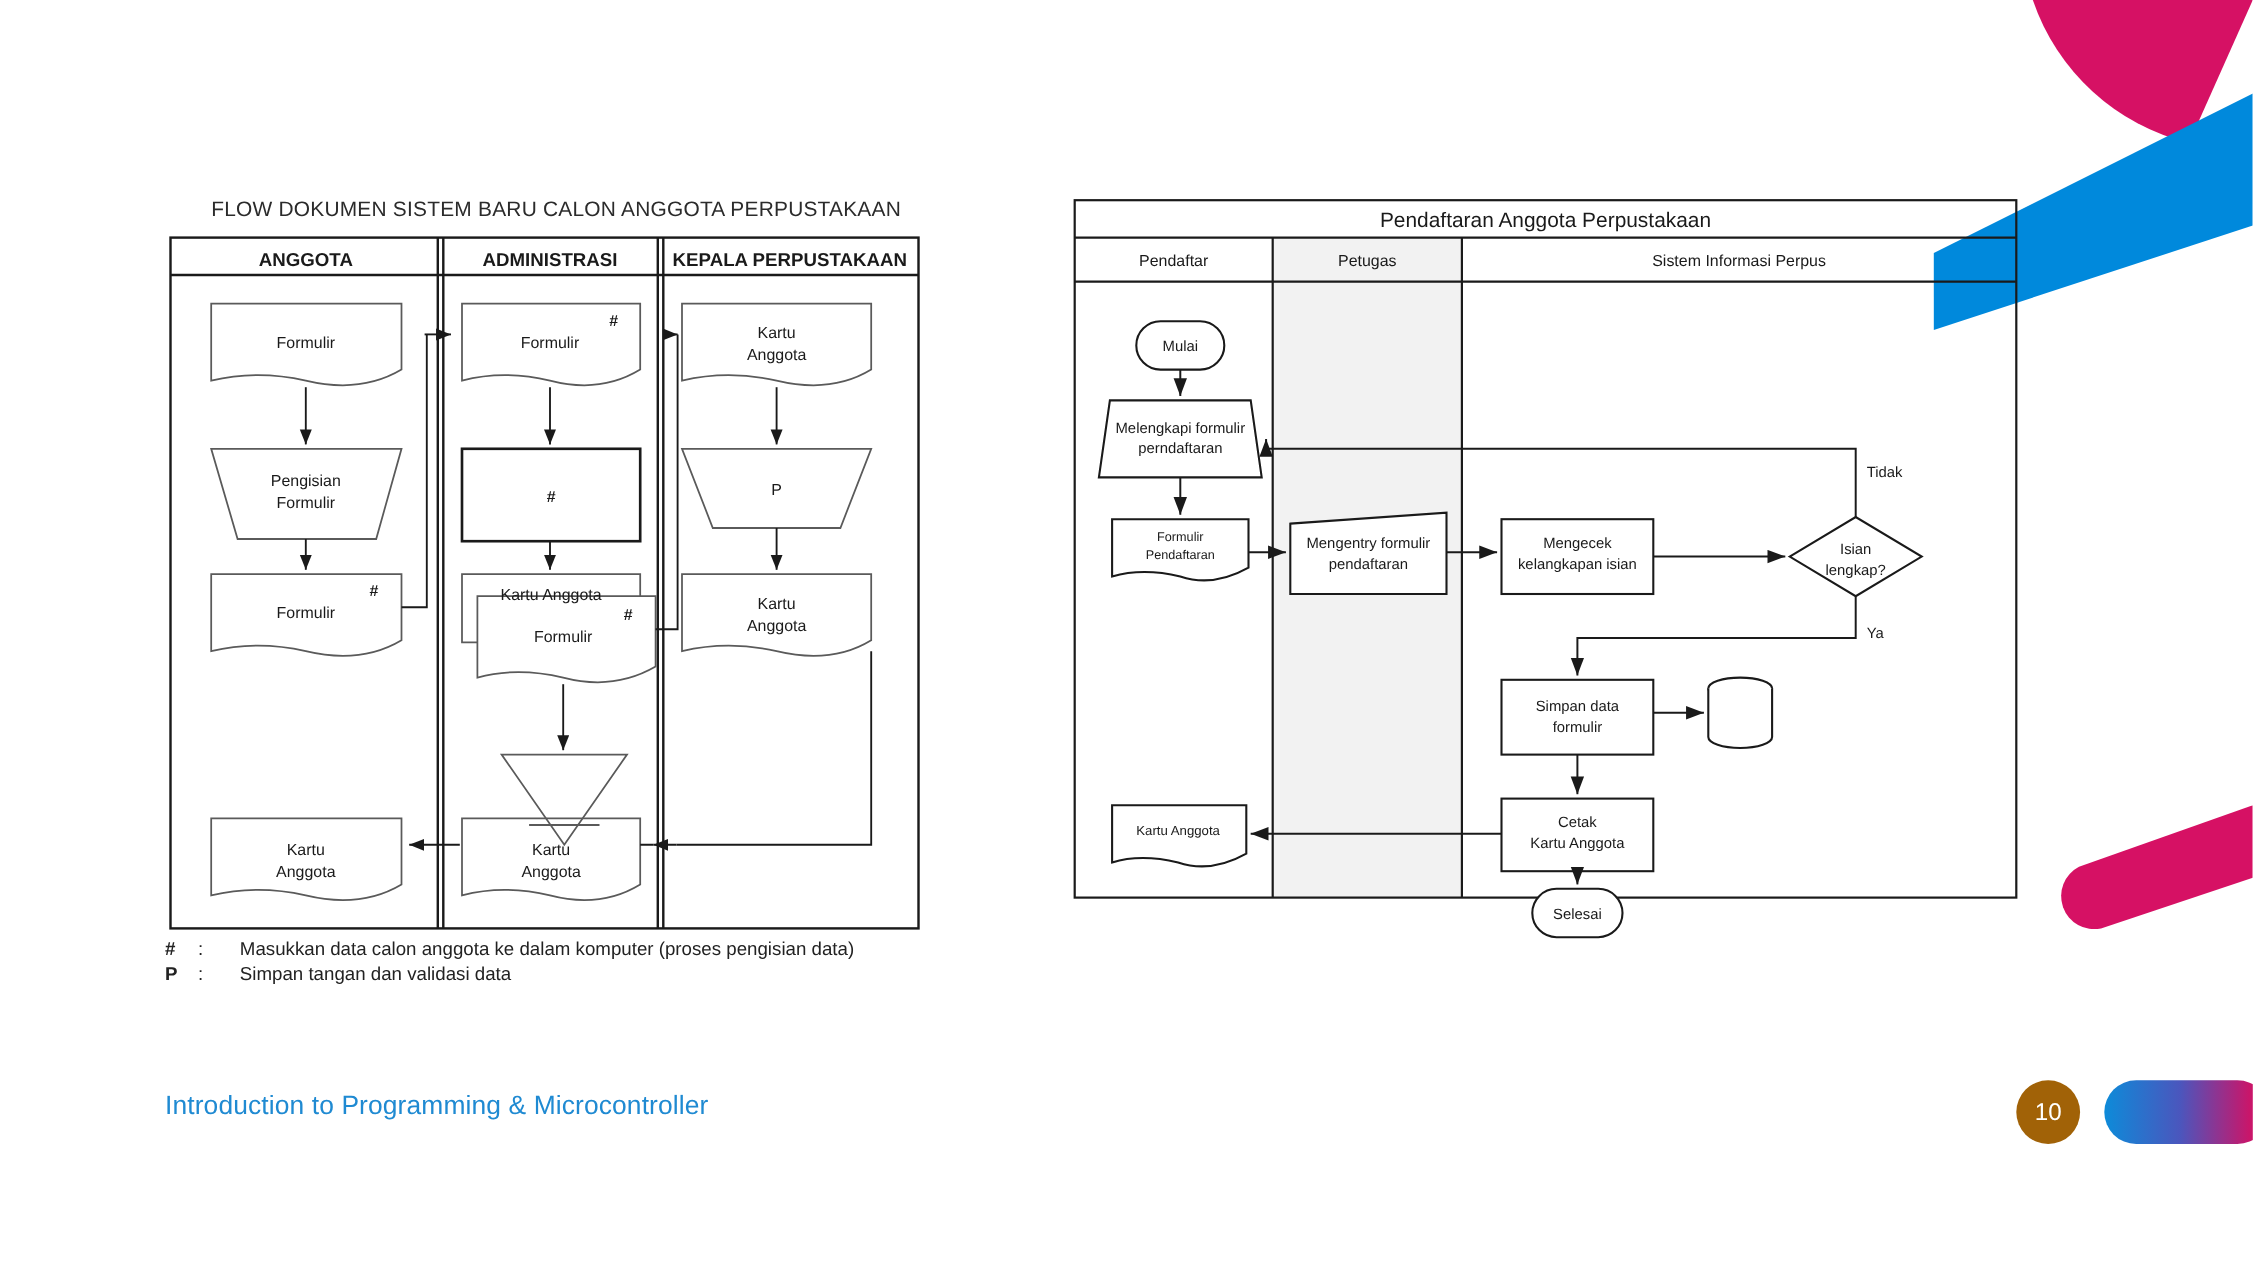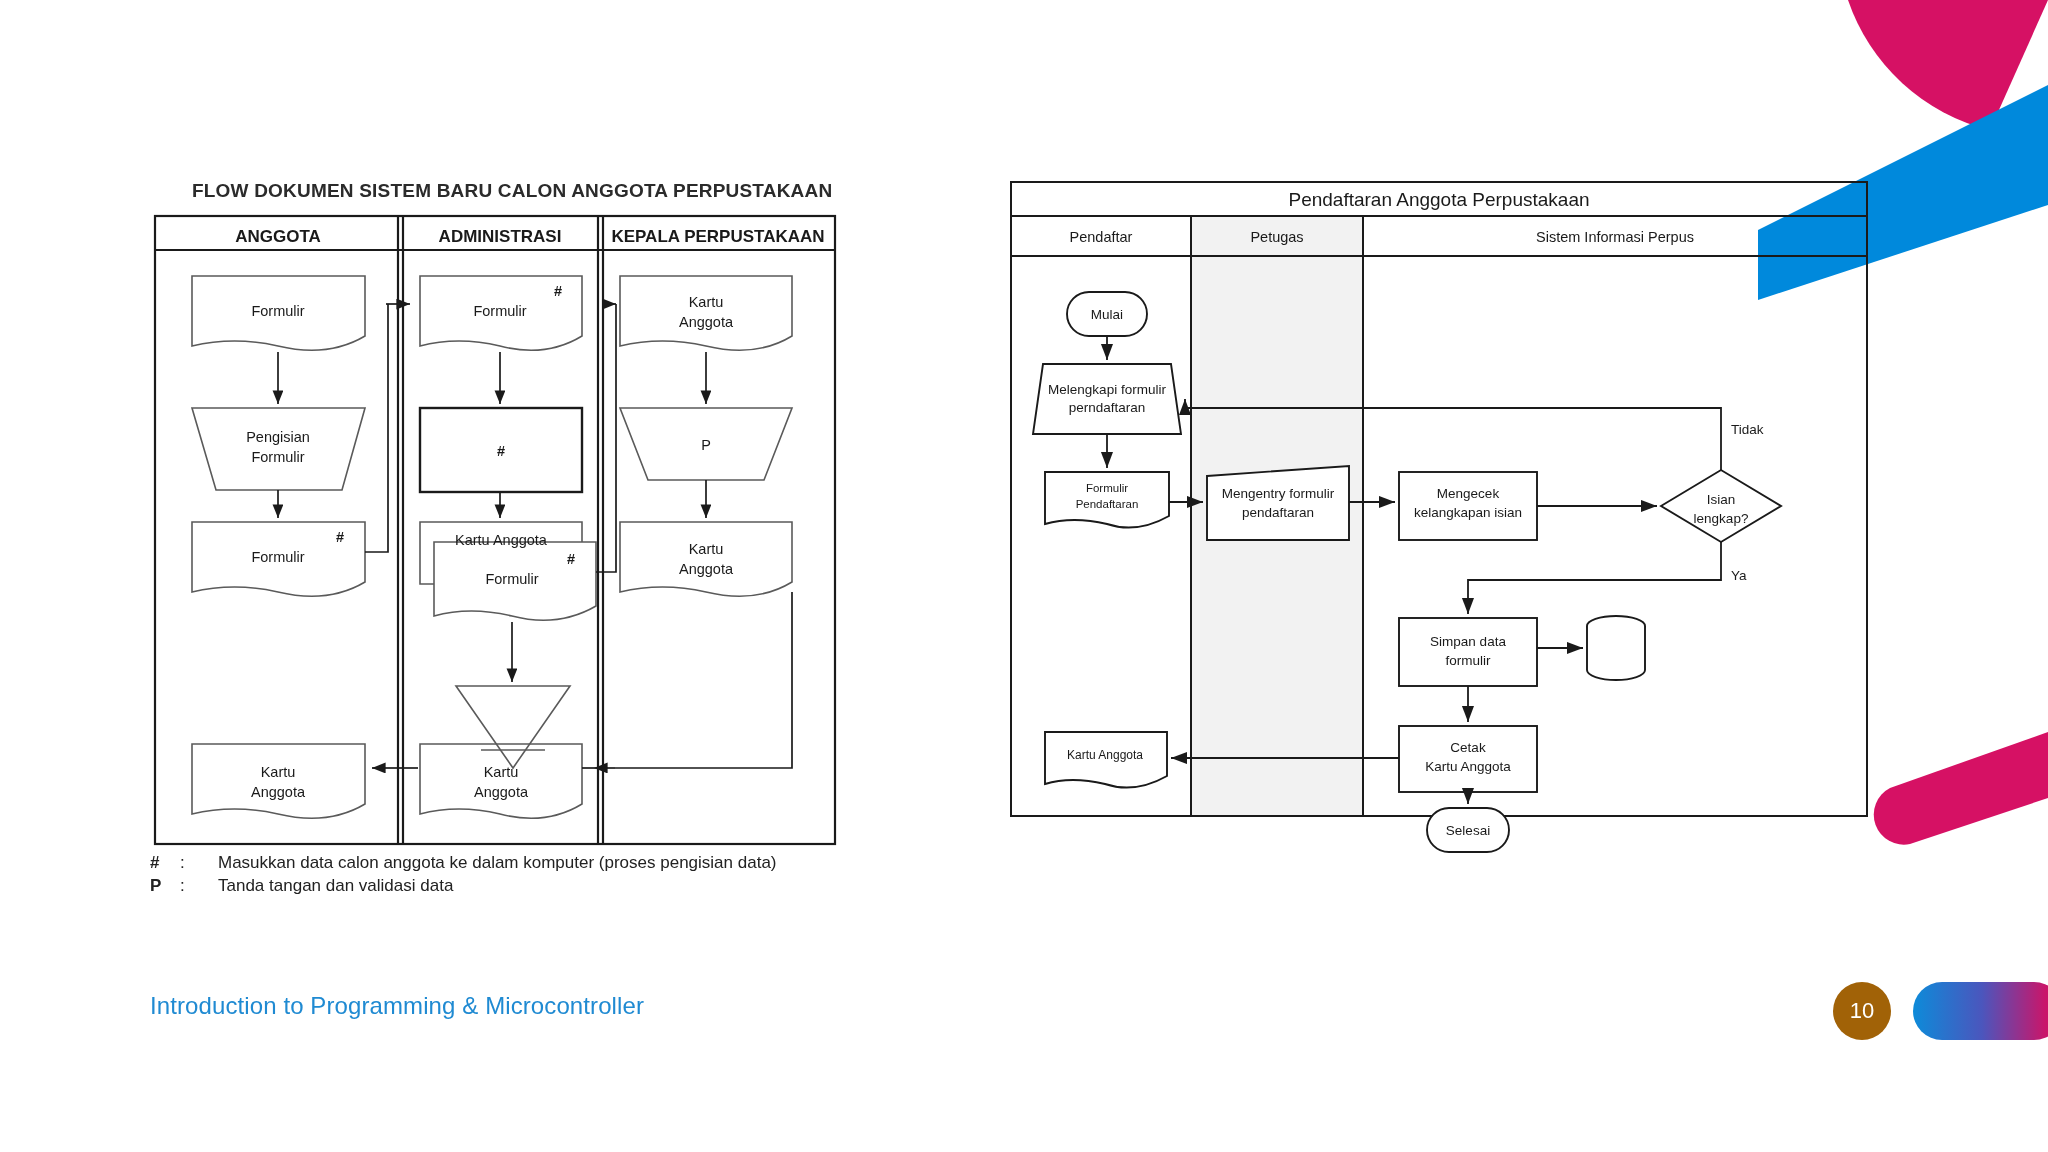--- a/index.html
+++ b/index.html
@@ -8,33 +8,33 @@
 
   
   #deco{position:absolute;top:0;right:0;width:330px;height:340px;pointer-events:none;}
   #deco-bottom{position:absolute;right:0;bottom:300px;width:300px;height:120px;pointer-events:none;}
 
   
   .slide{position:absolute;inset:0;}
 
   
   #fig-left{position:absolute;left:150px;top:180px;width:700px;height:780px;}
-  #fig-left .fig-title{font-size:19px;font-weight:bold;color:#2b2b2b;letter-spacing:.2px;
+  #fig-left .fig-title{font-size:19px;font-weight:normal;color:#2b2b2b;letter-spacing:.2px;
         margin-left:42px;margin-bottom:10px;white-space:nowrap;}
   #fig-left .frame{position:relative;width:690px;height:640px;}
 
   #fig-left .keterangan{margin-top:6px;font-size:19px;color:#222;font-weight:bold;}
   #fig-left .leg-row{display:flex;font-size:17px;color:#222;font-weight:normal;line-height:1.35;}
   #fig-left .leg-sym{width:30px;font-weight:bold;}
   #fig-left .leg-colon{width:38px;}
   #fig-left .cap{margin-top:22px;text-align:center;font-size:19px;font-style:italic;
         font-weight:bold;color:#222;width:690px;}
 
   
-  #fig-right{position:absolute;left:1009px;top:180px;width:860px;height:700px;}
+  #fig-right{position:absolute;left:975px;top:180px;width:860px;height:700px;}
 
   svg{display:block;}
 
   
   #footer-title{position:absolute;left:150px;top:992px;font-size:24px;color:#1f8ad2;
         letter-spacing:.1px;white-space:nowrap;}
   #page-badge{position:absolute;left:1833px;top:982px;width:58px;height:58px;border-radius:50%;
         background:#a16207;color:#fff;font-size:22px;display:flex;align-items:center;
         justify-content:center;}
   #page-pill{position:absolute;left:1913px;top:982px;width:150px;height:58px;border-radius:29px;
@@ -150,21 +150,21 @@
     </div>
 
     <div class="leg-row">
       <span class="leg-sym">#</span>
       <span class="leg-colon">:</span>
       <span>Masukkan data calon anggota ke dalam komputer (proses pengisian data)</span>
     </div>
     <div class="leg-row">
       <span class="leg-sym">P</span>
       <span class="leg-colon">:</span>
-      <span>Tanda tangan dan validasi data</span>
+      <span>Simpan tangan dan validasi data</span>
     </div>
 
   </div>
 
   <div id="fig-right">
     <svg width="860" height="680" viewBox="0 0 860 680">
       <defs>
         <marker id="ar2" markerWidth="10" markerHeight="10" refX="9" refY="3.4" orient="auto">
           <path d="M0,0 L9,3.4 L0,6.8 z" fill="#1a1a1a"></path>
         </marker>

